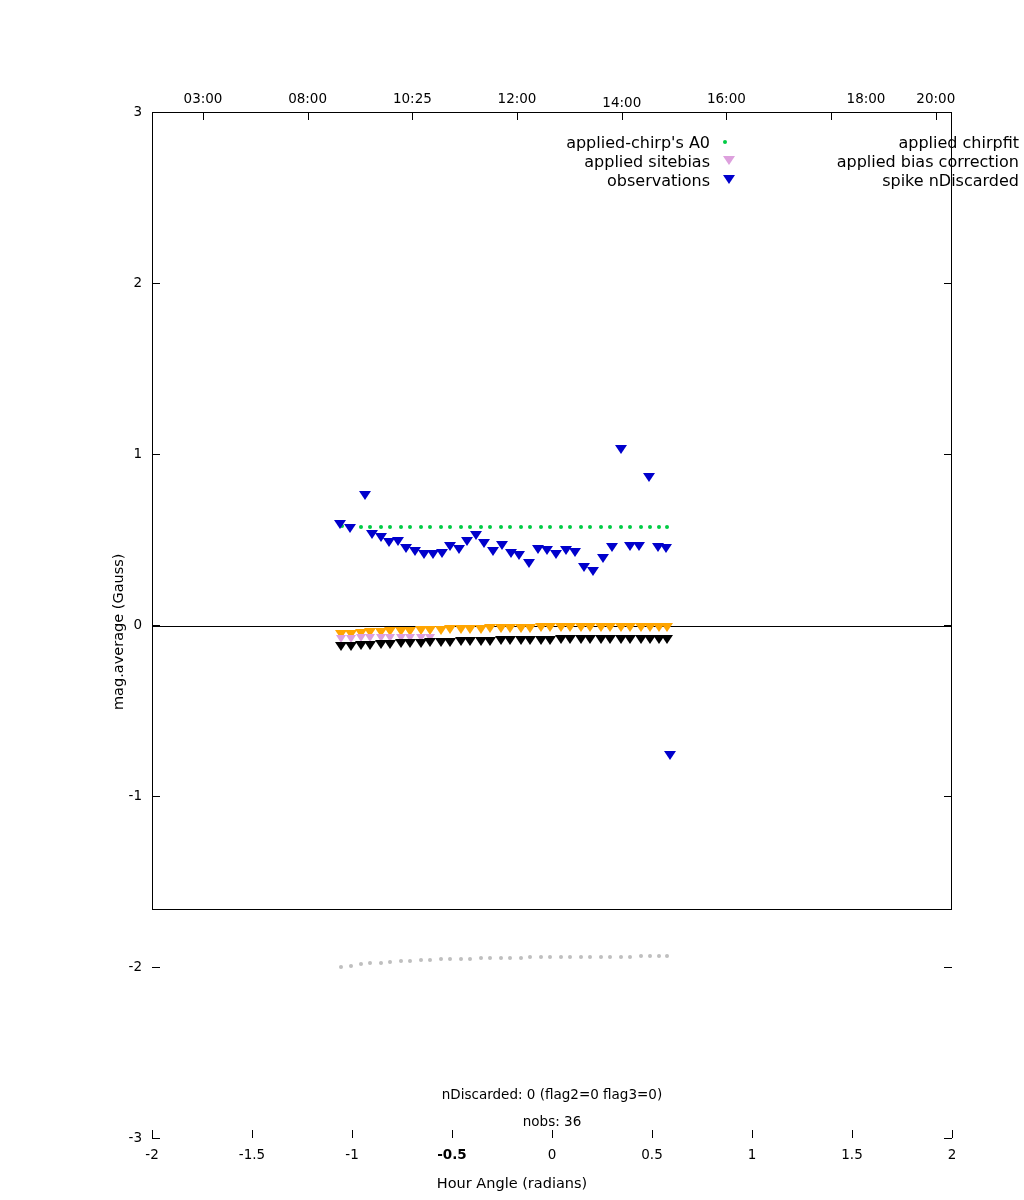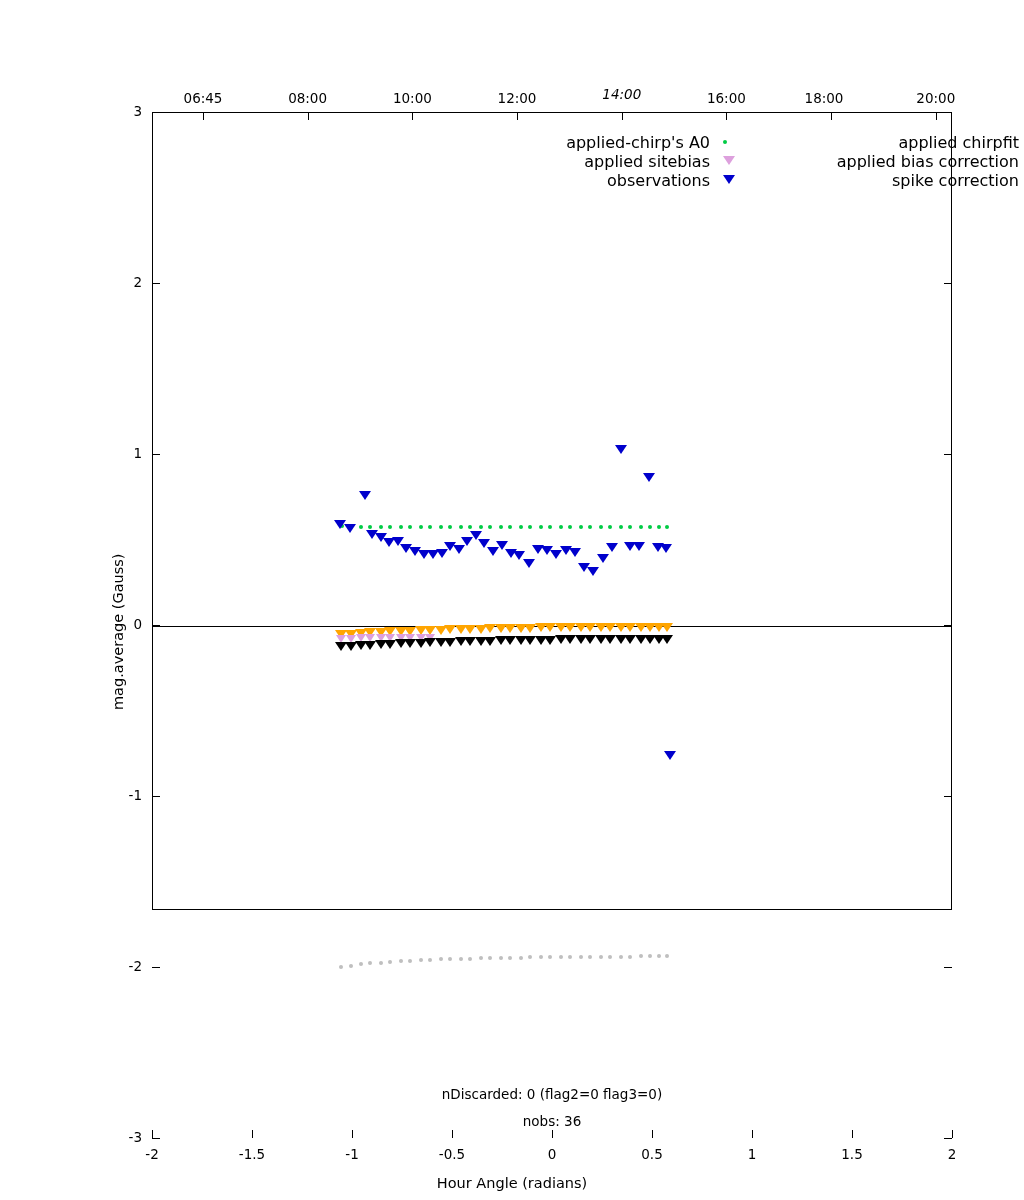--- a/index.html
+++ b/index.html
@@ -305,61 +305,61 @@
       </div>
     <div id="legend" class="abs">
         <div class="legend-text" style="left: 0px; width: 557px; top: 12px;">applied-chirp's A0</div>
         <div class="legend-mark" style="left: 570px; top: 19px; width: 4px; height: 4px; border-radius: 50%; background: rgb(0, 204, 68);"></div>
         <div class="legend-text" style="left: 0px; width: 557px; top: 31px;">applied sitebias</div>
         <div class="legend-text" style="left: 0px; width: 866px; top: 12px;">applied chirpfit</div>
         <div class="legend-mark" style="left: 570px; top: 35px; width: 0px; height: 0px; border-left: 6px solid transparent; border-right: 6px solid transparent; border-top: 9px solid rgb(221, 160, 221);"></div>
         <div class="legend-text" style="left: 0px; width: 866px; top: 31px;">applied bias correction</div>
         <div class="legend-text" style="left: 0px; width: 557px; top: 50px;">observations</div>
         <div class="legend-mark" style="left: 570px; top: 54px; width: 0px; height: 0px; border-left: 6px solid transparent; border-right: 6px solid transparent; border-top: 9px solid rgb(0, 0, 204);"></div>
-        <div class="legend-text" style="left: 0px; width: 866px; top: 50px;">spike correction</div>
+        <div class="legend-text" style="left: 0px; width: 866px; top: 50px;">spike nDiscarded</div>
       </div>
     <div id="annot-layer">
         <div class="annot" style="left: 0px; top: 952.02px; margin-top: 48px;">nobs: 36</div>
         <div class="annot" style="left: 0px; top: 972.54px;">nDiscarded: 0  (flag2=0  flag3=0)</div>
       </div>
   </div>
 
   <div id="ticks-layer">
       <div class="tickmark" style="left: 152px; top: 1130px; width: 1px; height: 8px;"></div>
       <div class="abs tick-lbl tick-x" style="left: 152px; top: 1146px;">-2</div>
       <div class="tickmark" style="left: 252px; top: 1130px; width: 1px; height: 8px;"></div>
       <div class="abs tick-lbl tick-x" style="left: 252px; top: 1146px;">-1.5</div>
       <div class="tickmark" style="left: 352px; top: 1130px; width: 1px; height: 8px;"></div>
       <div class="abs tick-lbl tick-x" style="left: 352px; top: 1146px;">-1</div>
       <div class="tickmark" style="left: 452px; top: 1130px; width: 1px; height: 8px;"></div>
-      <div class="abs tick-lbl tick-x" style="left: 452px; top: 1146px;">-0.5</div>
+      <div class="abs tick-lbl tick-x" style="left: 452px; top: 1146px; font-weight: bold;">-0.5</div>
       <div class="tickmark" style="left: 552px; top: 1130px; width: 1px; height: 8px;"></div>
       <div class="abs tick-lbl tick-x" style="left: 552px; top: 1146px;">0</div>
       <div class="tickmark" style="left: 652px; top: 1130px; width: 1px; height: 8px;"></div>
       <div class="abs tick-lbl tick-x" style="left: 652px; top: 1146px;">0.5</div>
       <div class="tickmark" style="left: 752px; top: 1130px; width: 1px; height: 8px;"></div>
       <div class="abs tick-lbl tick-x" style="left: 752px; top: 1146px;">1</div>
       <div class="tickmark" style="left: 852px; top: 1130px; width: 1px; height: 8px;"></div>
       <div class="abs tick-lbl tick-x" style="left: 852px; top: 1146px;">1.5</div>
       <div class="tickmark" style="left: 952px; top: 1130px; width: 1px; height: 8px;"></div>
       <div class="abs tick-lbl tick-x" style="left: 952px; top: 1146px;">2</div>
       <div class="tickmark" style="left: 203px; top: 112px; width: 1px; height: 8px;"></div>
-      <div class="abs tick-lbl tick-x" style="left: 203px; top: 90px;">06:45</div>
+      <div class="abs tick-lbl tick-x" style="left: 203px; top: 90px;">03:00</div>
       <div class="tickmark" style="left: 307.6px; top: 112px; width: 1px; height: 8px;"></div>
       <div class="abs tick-lbl tick-x" style="left: 307.6px; top: 90px;">08:00</div>
       <div class="tickmark" style="left: 412.4px; top: 112px; width: 1px; height: 8px;"></div>
-      <div class="abs tick-lbl tick-x" style="left: 412.4px; top: 90px;">10:00</div>
+      <div class="abs tick-lbl tick-x" style="left: 412.4px; top: 90px;">10:25</div>
       <div class="tickmark" style="left: 517px; top: 112px; width: 1px; height: 8px;"></div>
       <div class="abs tick-lbl tick-x" style="left: 517px; top: 90px;">12:00</div>
       <div class="tickmark" style="left: 621.8px; top: 112px; width: 1px; height: 8px;"></div>
-      <div class="abs tick-lbl tick-x" style="left: 621.8px; top: 86px; font-style: italic;">14:00</div>
+      <div class="abs tick-lbl tick-x" style="left: 621.8px; top: 94px;">14:00</div>
       <div class="tickmark" style="left: 726.4px; top: 112px; width: 1px; height: 8px;"></div>
       <div class="abs tick-lbl tick-x" style="left: 726.4px; top: 90px;">16:00</div>
       <div class="tickmark" style="left: 831.2px; top: 112px; width: 1px; height: 8px;"></div>
-      <div class="abs tick-lbl tick-x" style="left: 824px; top: 90px;">18:00</div>
+      <div class="abs tick-lbl tick-x" style="left: 866px; top: 90px;">18:00</div>
       <div class="tickmark" style="left: 935.8px; top: 112px; width: 1px; height: 8px;"></div>
       <div class="abs tick-lbl tick-x" style="left: 935.8px; top: 90px;">20:00</div>
       <div class="tickmark" style="left: 152px; top: 1138px; width: 8px; height: 1px;"></div>
       <div class="tickmark" style="left: 944px; top: 1138px; width: 8px; height: 1px;"></div>
       <div class="abs tick-lbl tick-y" style="left: 106px; top: 1129px; width: 36px;">-3</div>
       <div class="tickmark" style="left: 152px; top: 967px; width: 8px; height: 1px;"></div>
       <div class="tickmark" style="left: 944px; top: 967px; width: 8px; height: 1px;"></div>
       <div class="abs tick-lbl tick-y" style="left: 106px; top: 958px; width: 36px;">-2</div>
       <div class="tickmark" style="left: 152px; top: 796px; width: 8px; height: 1px;"></div>
       <div class="tickmark" style="left: 944px; top: 796px; width: 8px; height: 1px;"></div>

